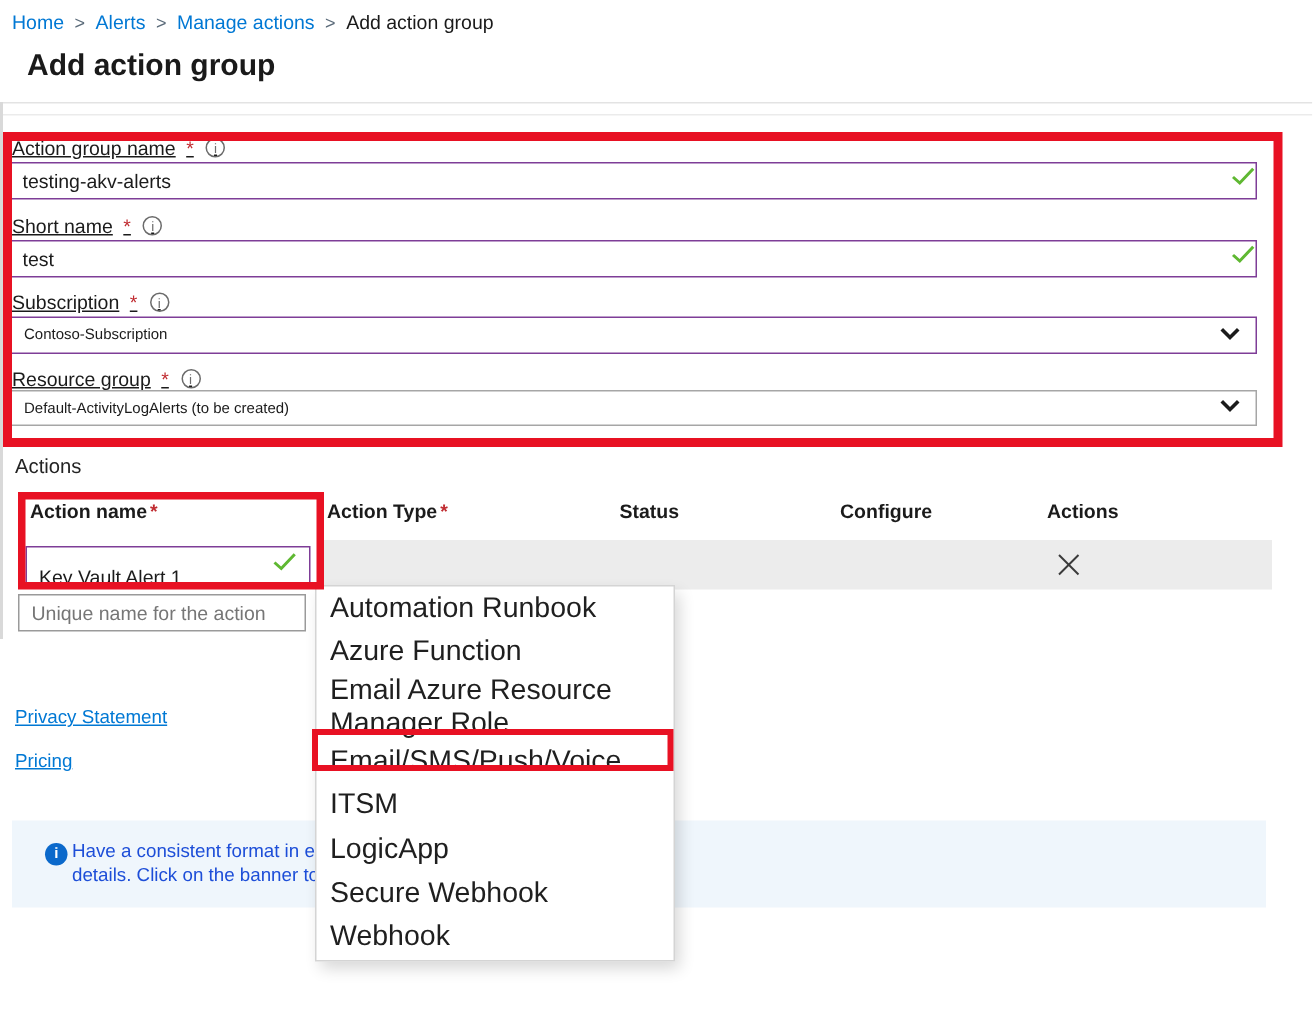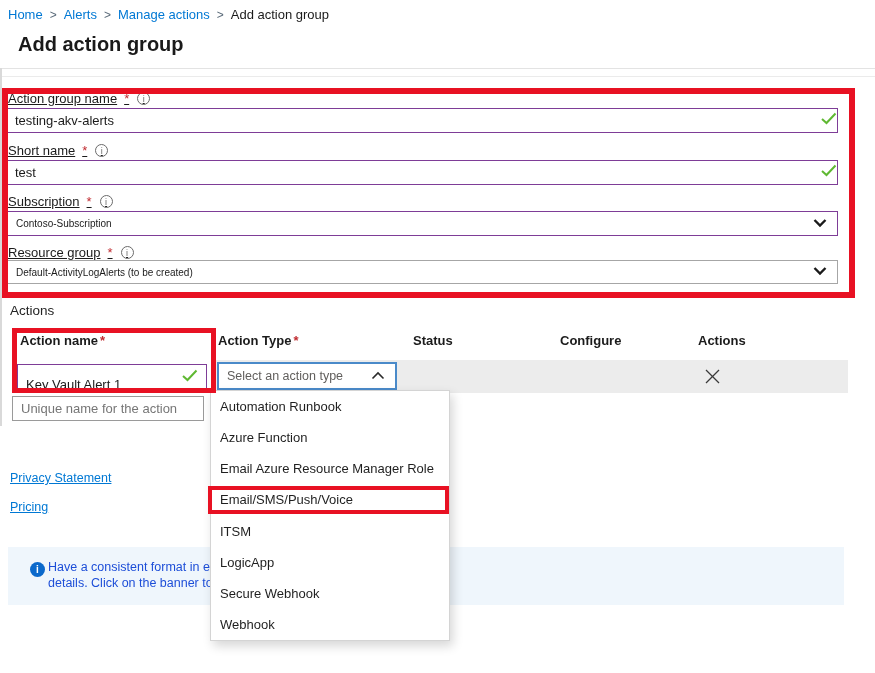--- a/index.html
+++ b/index.html
@@ -47,21 +47,21 @@
                font-size:12.5px;color:#605e5c;z-index:2;cursor:pointer;}
   .x-btn{left:704px;top:368px;width:16px;height:16px;z-index:2;cursor:pointer;display:flex;align-items:center;justify-content:center;}
   .unique-input{left:12px;top:396px;width:192px;height:25px;box-sizing:border-box;border:1px solid #9a9a9a;
                 font-family:"Liberation Sans",sans-serif;font-size:13px;color:#1b1b1b;padding:0 8px;outline:none;z-index:2;background:#fff;}
   .unique-input::placeholder{color:#767676;}
   .t-input::placeholder{color:#767676;}
 
   
   .dd{left:210px;top:390px;width:240px;height:251px;background:#fff;border:1px solid #d4d4d4;
       box-sizing:border-box;box-shadow:3px 5px 10px rgba(0,0,0,0.16);z-index:5;display:flex;flex-direction:column;}
-  .dd-item{flex:1;display:flex;align-items:center;padding-left:9px;font-size:13px;color:#1f1f1f;cursor:pointer;}
+  .dd-item{flex:1;display:flex;align-items:center;padding-left:9px;font-size:19px;color:#1f1f1f;cursor:pointer;}
 
   .hl-form{left:2px;top:88px;width:853px;height:210px;z-index:4;}
   .hl-name{left:12px;top:328px;width:204px;height:65px;border-width:5px;z-index:6;}
   .hl-opt{left:208px;top:486px;width:241px;height:28px;border-width:4px;z-index:7;}
 
   
   .link{position:absolute;left:10px;font-size:12.5px;color:#0078d4;text-decoration:underline;cursor:pointer;}
 
   
   .banner{left:8px;top:547px;width:836px;height:58px;background:#eff6fc;z-index:0;cursor:pointer;}
@@ -160,28 +160,20 @@
 
   <div class="abs kv-wrap">
     <input class="kv-input" value="Key Vault Alert 1" style="">
     <span class="check">
       <svg width="16" height="13" viewBox="0 0 16 13">
           <polyline points="1,7 5.5,11 14.5,1.5" fill="none" stroke="#5fb832" stroke-width="2"></polyline>
         </svg>
     </span>
   </div>
 
-  <div class="abs type-select">
-    <span>Select an action type</span>
-    <span class="chev">
-      <svg width="14" height="9" viewBox="0 0 14 9">
-          <polyline points="1.5,7.5 7,2 12.5,7.5" fill="none" stroke="#2b2b2b" stroke-width="1.6"></polyline>
-        </svg>
-    </span>
-  </div>
 
   <div class="abs x-btn">
     <svg width="15" height="15" viewBox="0 0 15 15">
         <line x1="1" y1="1" x2="14" y2="14" stroke="#3a3a3a" stroke-width="1.3"></line>
         <line x1="14" y1="1" x2="1" y2="14" stroke="#3a3a3a" stroke-width="1.3"></line>
       </svg>
   </div>
 
   <input class="abs unique-input" placeholder="Unique name for the action" style="">
 

